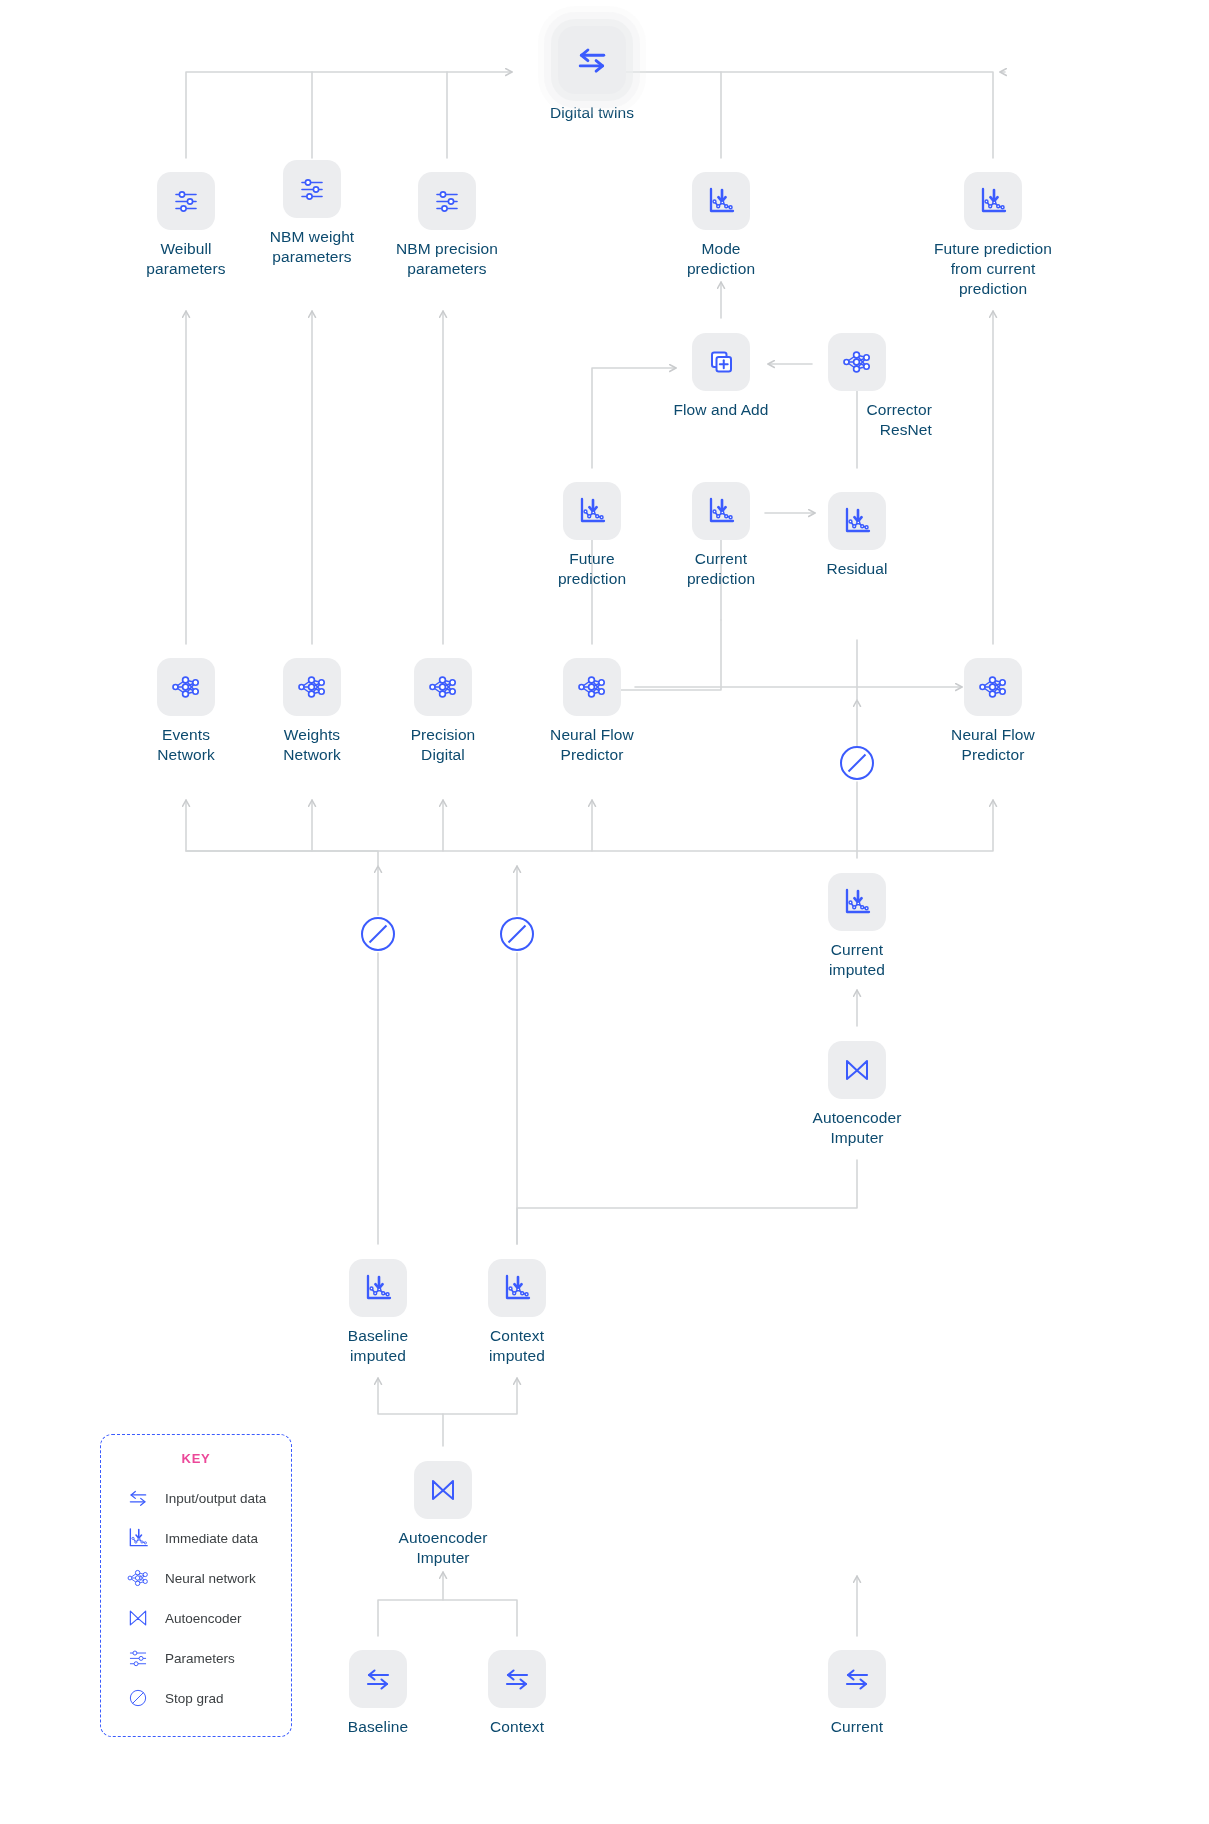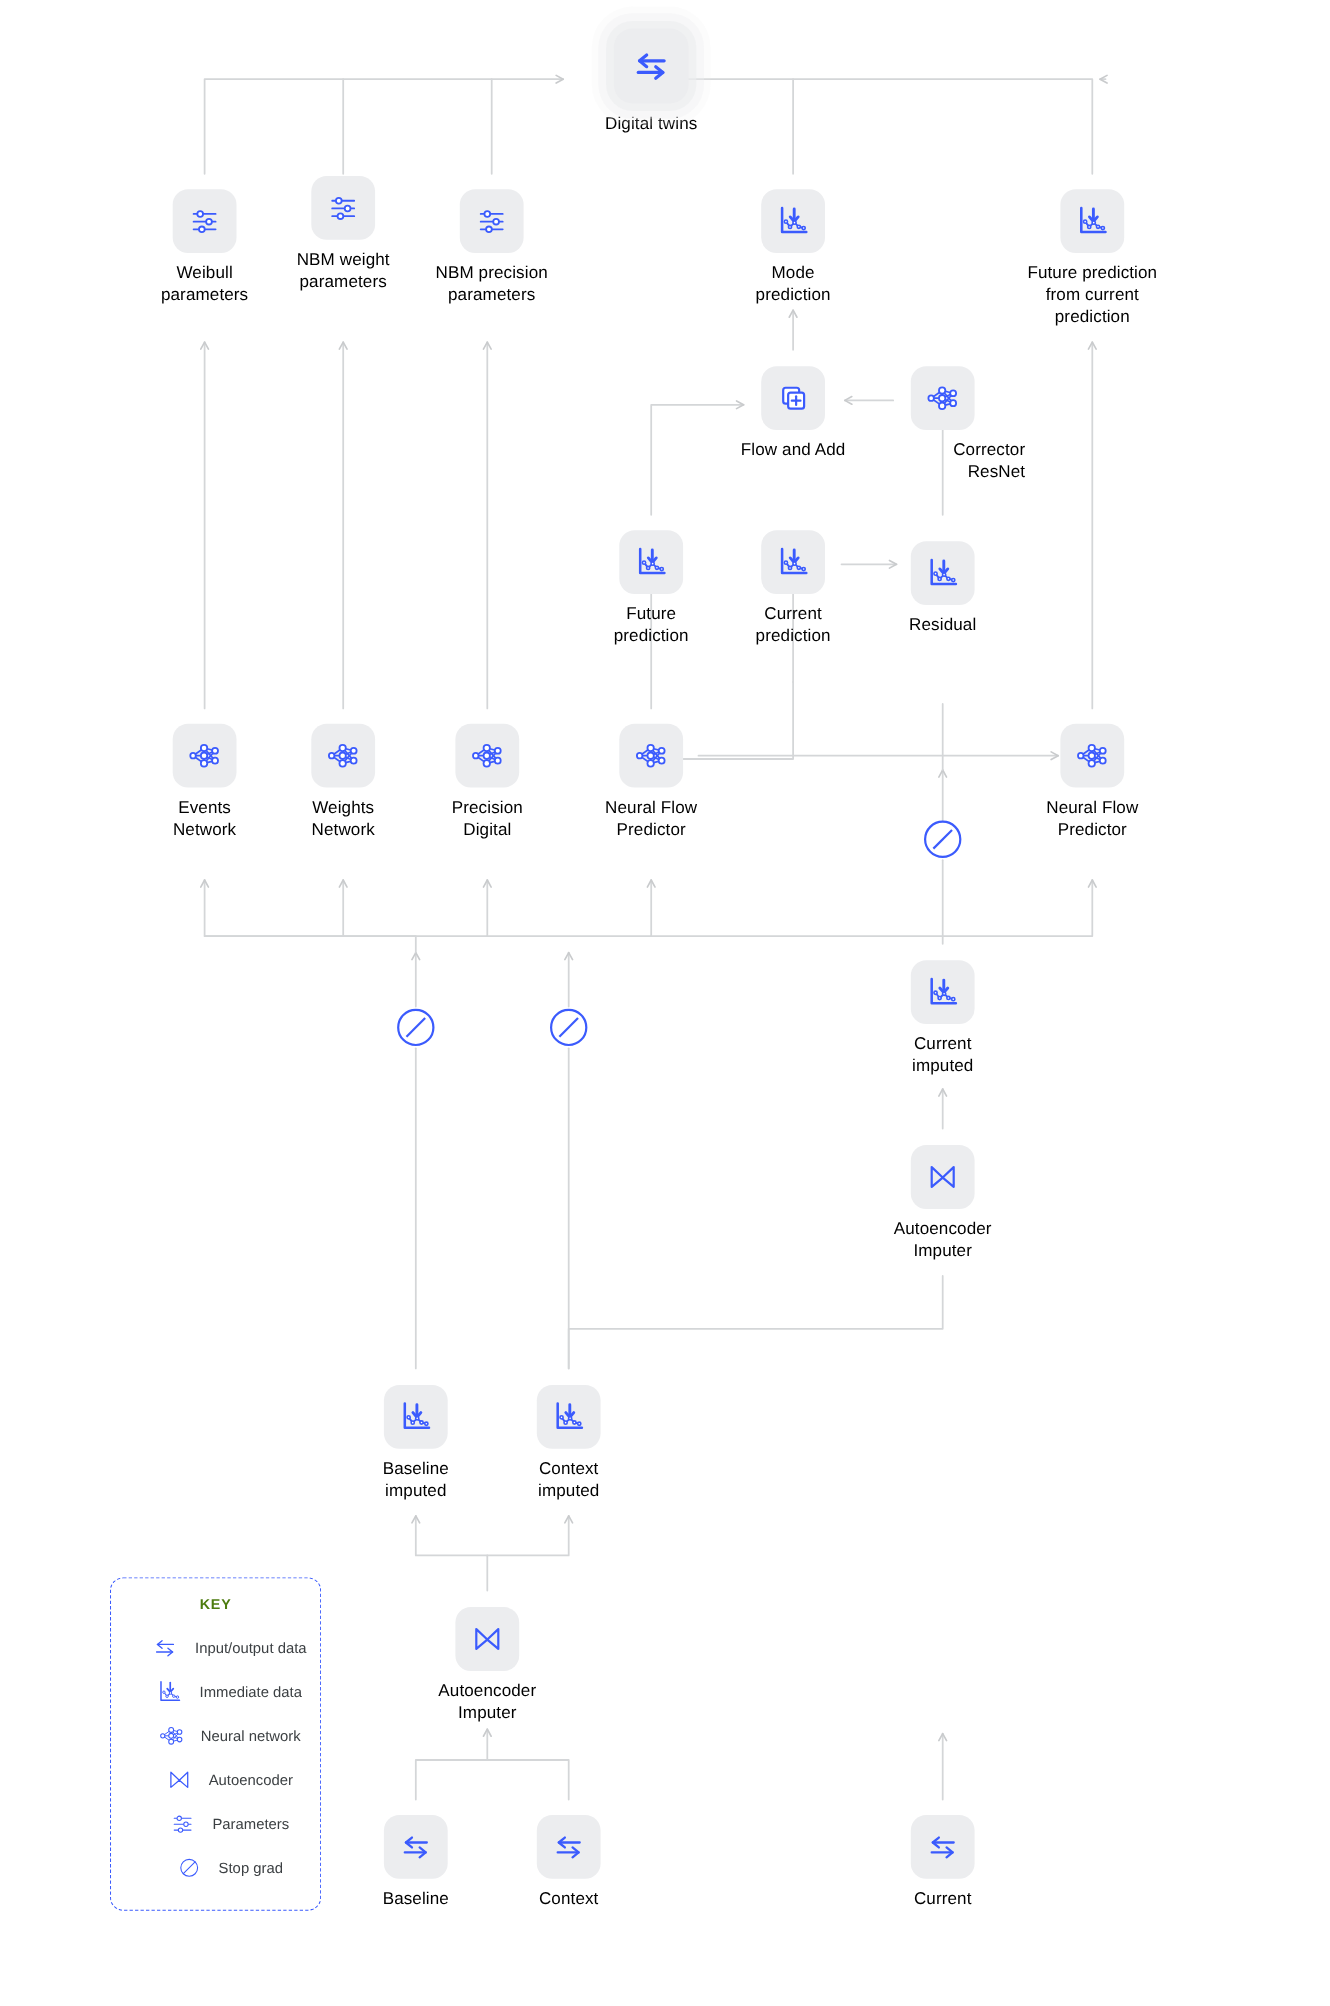--- a/index.html
+++ b/index.html
@@ -37,21 +37,21 @@
     display:flex;
     align-items:center;
     justify-content:center;
     position:relative;
   }
   .tile svg{display:block;}
   .node .lbl{
     margin-top:9px;
     font-size:15.5px;
     line-height:20px;
-    color:#000000;
+    color:#0c4a6e;
     white-space:pre-line;
     letter-spacing:.1px;
   }
   
   .node.stacked .tile{
     width:68px;height:68px;
     border-radius:17px;
     box-shadow:0 0 0 7px rgba(236,237,239,.62),
                0 0 0 14px rgba(236,237,239,.34),
                0 0 0 20px rgba(236,237,239,.16);
@@ -81,32 +81,31 @@
     left:100px;top:1434px;
     width:192px;
     padding:16px 0 18px 0;
     border:1.6px dashed #3b5bfd;
     border-radius:12px;
     background:#ffffff;
     box-sizing:border-box;
   }
   #key .key-title{
     text-align:center;
-    color:#4d7c0f;
+    color:#ec4899;
     font-size:13px;
     font-weight:bold;
     letter-spacing:.7px;
     margin-bottom:12px;
   }
   .key-row{
     display:flex;
     align-items:center;
     height:40px;
     padding-left:22px;
-    justify-content:center;
   }
   .key-ico{
     width:30px;height:26px;
     flex:0 0 30px;
     display:flex;align-items:center;justify-content:center;
     margin-right:12px;
   }
   .key-txt{
     font-size:13.5px;
     color:#3c4043;

